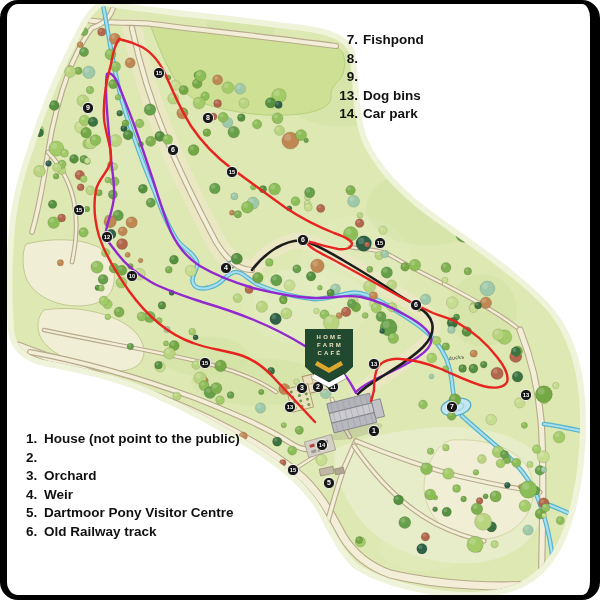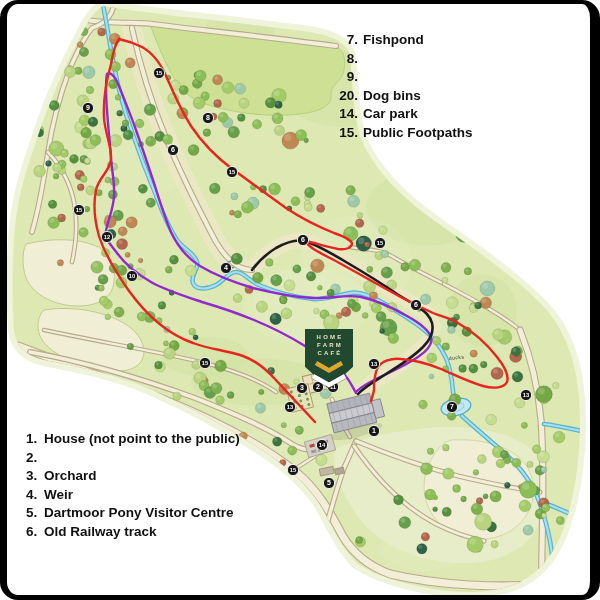--- a/index.html
+++ b/index.html
@@ -927,30 +927,26 @@
         <span class="lnum">7.</span>
         <span class="llabel">Fishpond</span>
       </div>
       <div class="lrow">
         <span class="lnum">8.</span>
       </div>
       <div class="lrow">
         <span class="lnum">9.</span>
       </div>
       <div class="lrow">
-        <span class="lnum">20.</span>
+        <span class="lnum">13.</span>
         <span class="llabel">Dog bins</span>
       </div>
       <div class="lrow">
         <span class="lnum">14.</span>
         <span class="llabel">Car park</span>
-      </div>
-      <div class="lrow">
-        <span class="lnum">15.</span>
-        <span class="llabel">Public Footpaths</span>
       </div>
     </div>
   <div class="legend legend-bl" id="legend-bl">
       <div class="lrow">
         <span class="lnum">1.</span>
         <span class="llabel">House (not point to the public)</span>
       </div>
       <div class="lrow">
         <span class="lnum">2.</span>
       </div>

